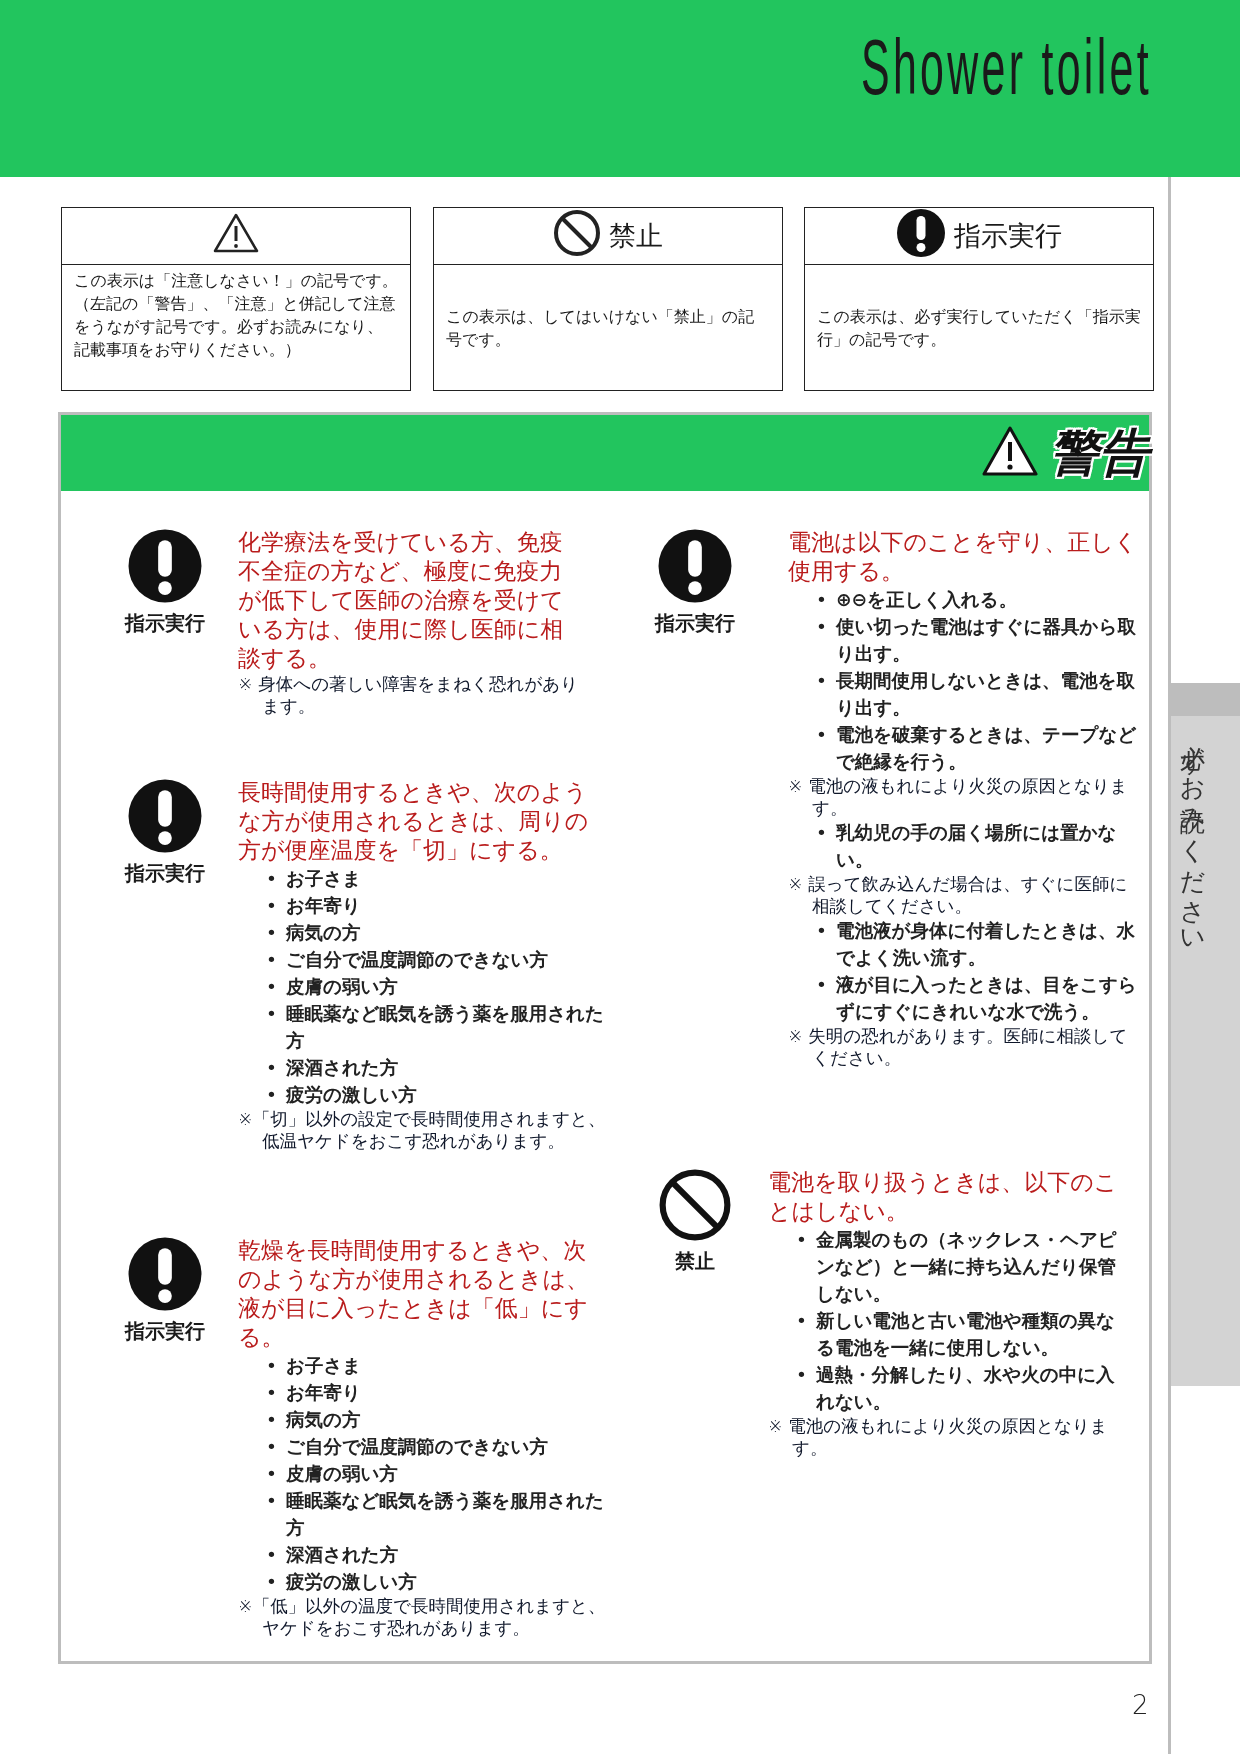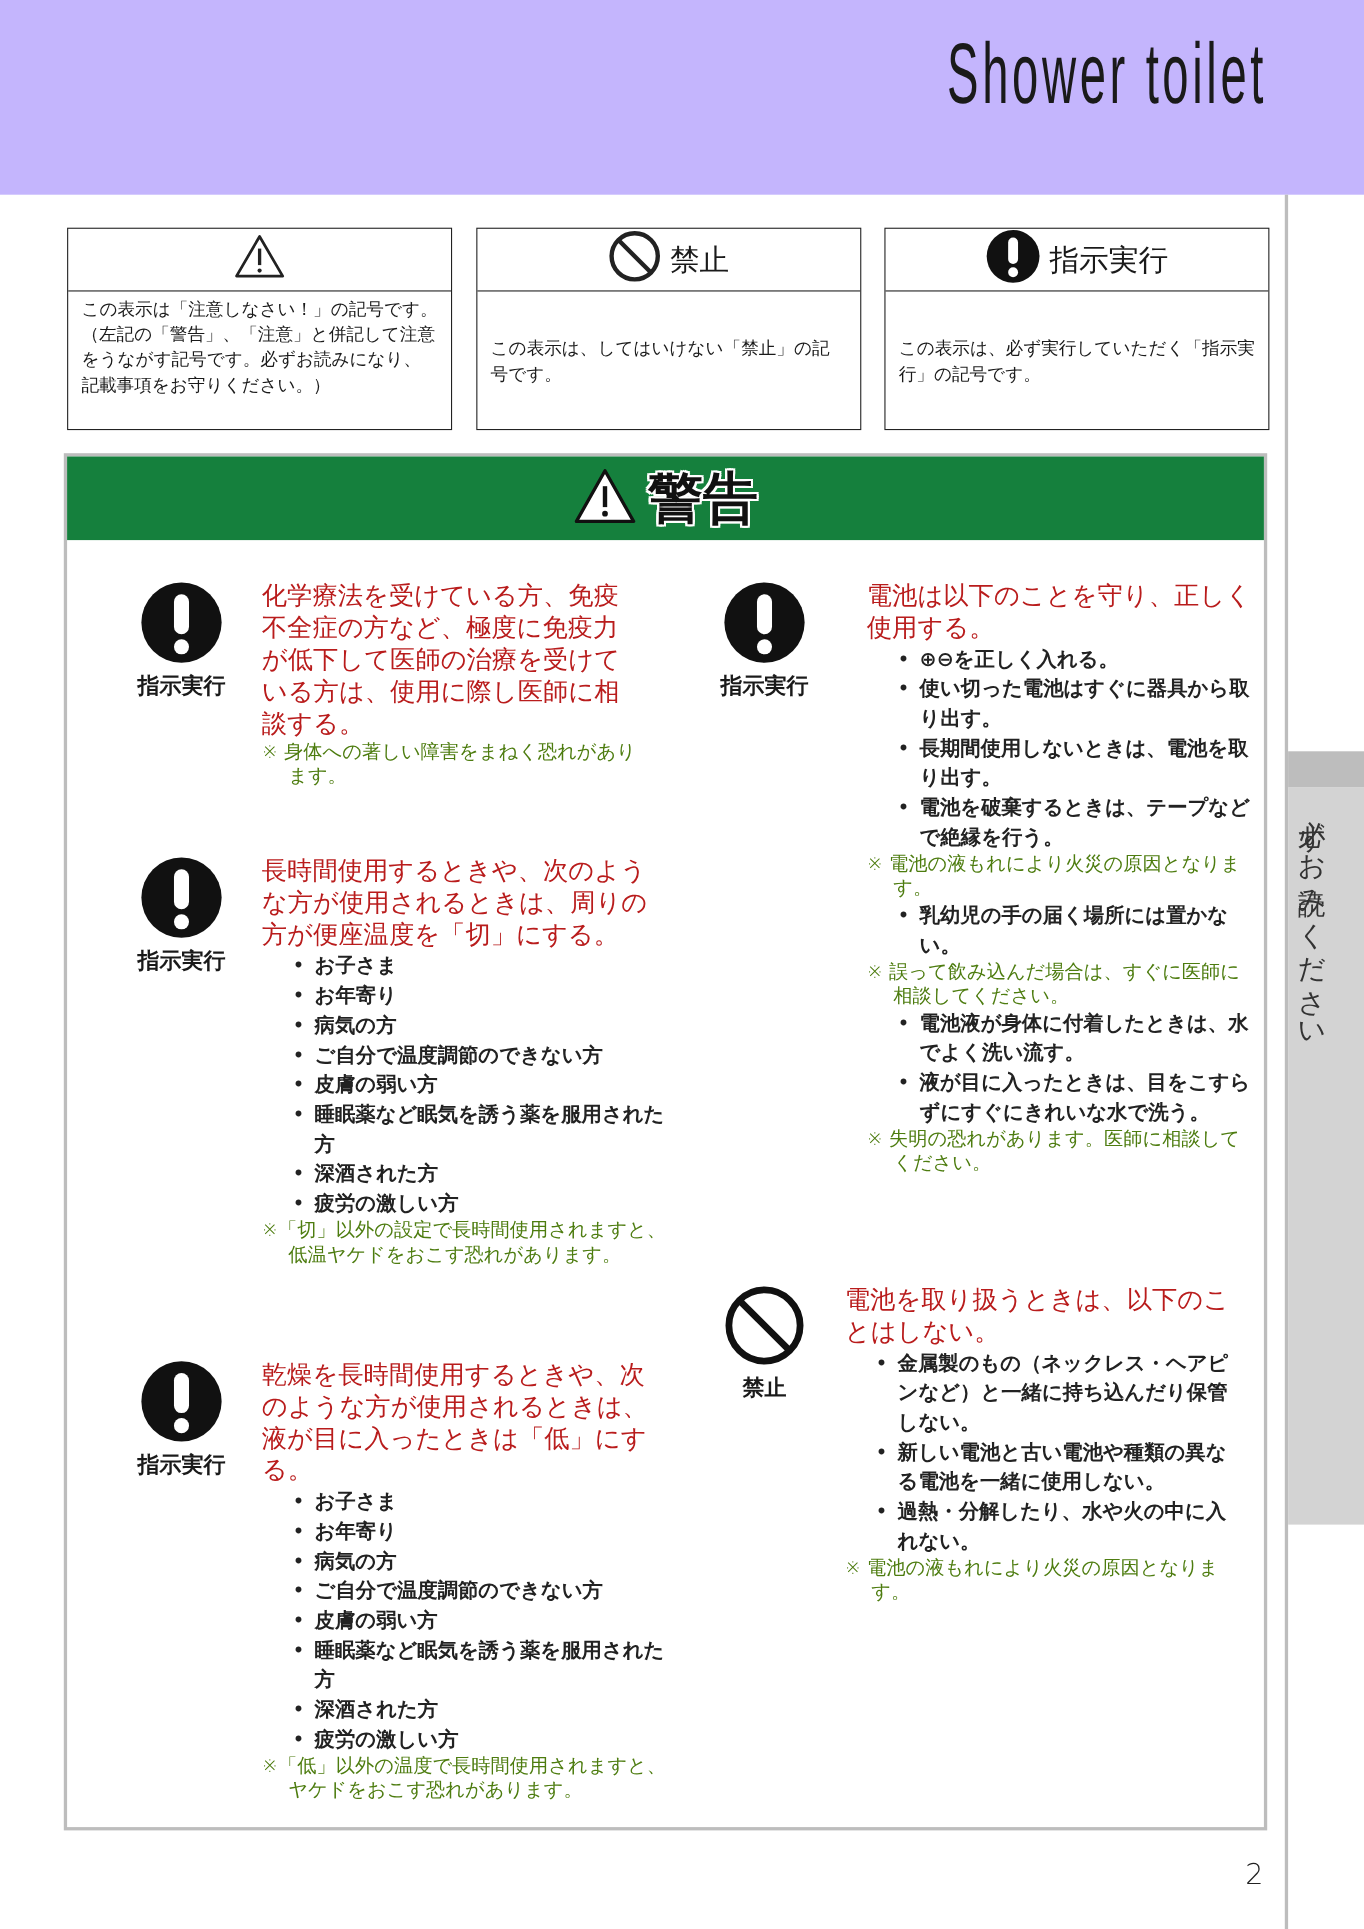--- a/index.html
+++ b/index.html
@@ -1,41 +1,41 @@
 <!DOCTYPE html>
 <html><head>
 <meta charset="utf-8">
 <style>
   * { box-sizing: border-box; margin: 0; padding: 0; }
   html, body { width: 1240px; height: 1754px; background: #ffffff; overflow: hidden; }
   body { position: relative; font-family: "DejaVu Sans", "Liberation Sans", sans-serif; color: #1a1a1a; }
 
-  .header-band { position: absolute; left: 0; top: 0; width: 1240px; height: 177px; background: #c4b5fd; }
+  .header-band { position: absolute; left: 0; top: 0; width: 1240px; height: 177px; background: #22c55e; }
   .brand { position: absolute; right: 88px; top: 22px; font-family: "Liberation Sans", sans-serif; font-size: 78px; font-weight: normal; color: #1a1a1a; letter-spacing: 6px; transform: scaleX(0.55); transform-origin: right top; white-space: nowrap; }
 
   .right-rule { position: absolute; left: 1168px; top: 177px; width: 3px; height: 1577px; background: #bdbdbd; }
   .side-tab-top { position: absolute; left: 1171px; top: 683px; width: 69px; height: 33px; background: #bdbdbd; }
   .side-tab { position: absolute; left: 1171px; top: 716px; width: 69px; height: 670px; background: #d3d3d3; }
   .side-tab-text { position: absolute; left: 1176px; top: 726px; writing-mode: vertical-rl; font-size: 25px; color: #333; letter-spacing: 2px; font-weight: 300; }
 
   .legend-box { position: absolute; top: 207px; width: 350px; height: 184px; border: 1.5px solid #222; background: #fff; }
   .legend-head { height: 57px; border-bottom: 1.5px solid #222; display: flex; align-items: center; justify-content: center; gap: 8px; font-size: 27px; }
   .legend-body { height: 125px; padding: 6px 12px; font-size: 16px; line-height: 23px; display: flex; align-items: center; }
   .legend-body.top { align-items: flex-start; padding-top: 4px; }
 
   .warn-box { position: absolute; left: 58px; top: 412px; width: 1094px; height: 1252px; border: 3px solid #bdbdbd; background: #fff; }
-  .warn-head { height: 76px; background: #15803d; display: flex; align-items: center; justify-content: center; gap: 10px; }
+  .warn-head { height: 76px; background: #22c55e; display: flex; align-items: center; justify-content: flex-end; gap: 10px; font-style: italic; }
   .warn-title { font-size: 50px; font-weight: bold; color: #111; text-shadow: -2px -2px 0 #fff, 2px -2px 0 #fff, -2px 2px 0 #fff, 2px 2px 0 #fff, 0 2px 0 #fff, 0 -2px 0 #fff, 2px 0 0 #fff, -2px 0 0 #fff; }
 
   .item { position: absolute; }
   .item .icon-col { position: absolute; left: 0; top: 0; width: 90px; text-align: center; }
   .item .icon-label { font-size: 20px; font-weight: bold; margin-top: 2px; white-space: nowrap; }
   .item .text-col { position: absolute; left: 118px; top: 0; width: 360px; }
   .lead { font-size: 23px; line-height: 29px; color: #b91c1c; }
-  .note { font-size: 17.5px; line-height: 22px; color: #4d7c0f; font-weight: 300; padding-left: 24px; text-indent: -24px; }
+  .note { font-size: 17.5px; line-height: 22px; color: #0f172a; font-weight: 300; padding-left: 24px; text-indent: -24px; }
   .bullets { list-style: none; padding-left: 28px; }
   .bullets li { font-size: 18.5px; line-height: 27px; font-weight: bold; color: #222; padding-left: 20px; text-indent: -20px; }
   .bullets li::before { content: "•"; display: inline-block; width: 20px; text-indent: 0; font-weight: normal; }
 
   .page-number { position: absolute; left: 1132px; top: 1690px; font-size: 26px; color: #222; font-weight: 300; }
 </style>
 </head>
 <body>
 
 <div class="header-band">

